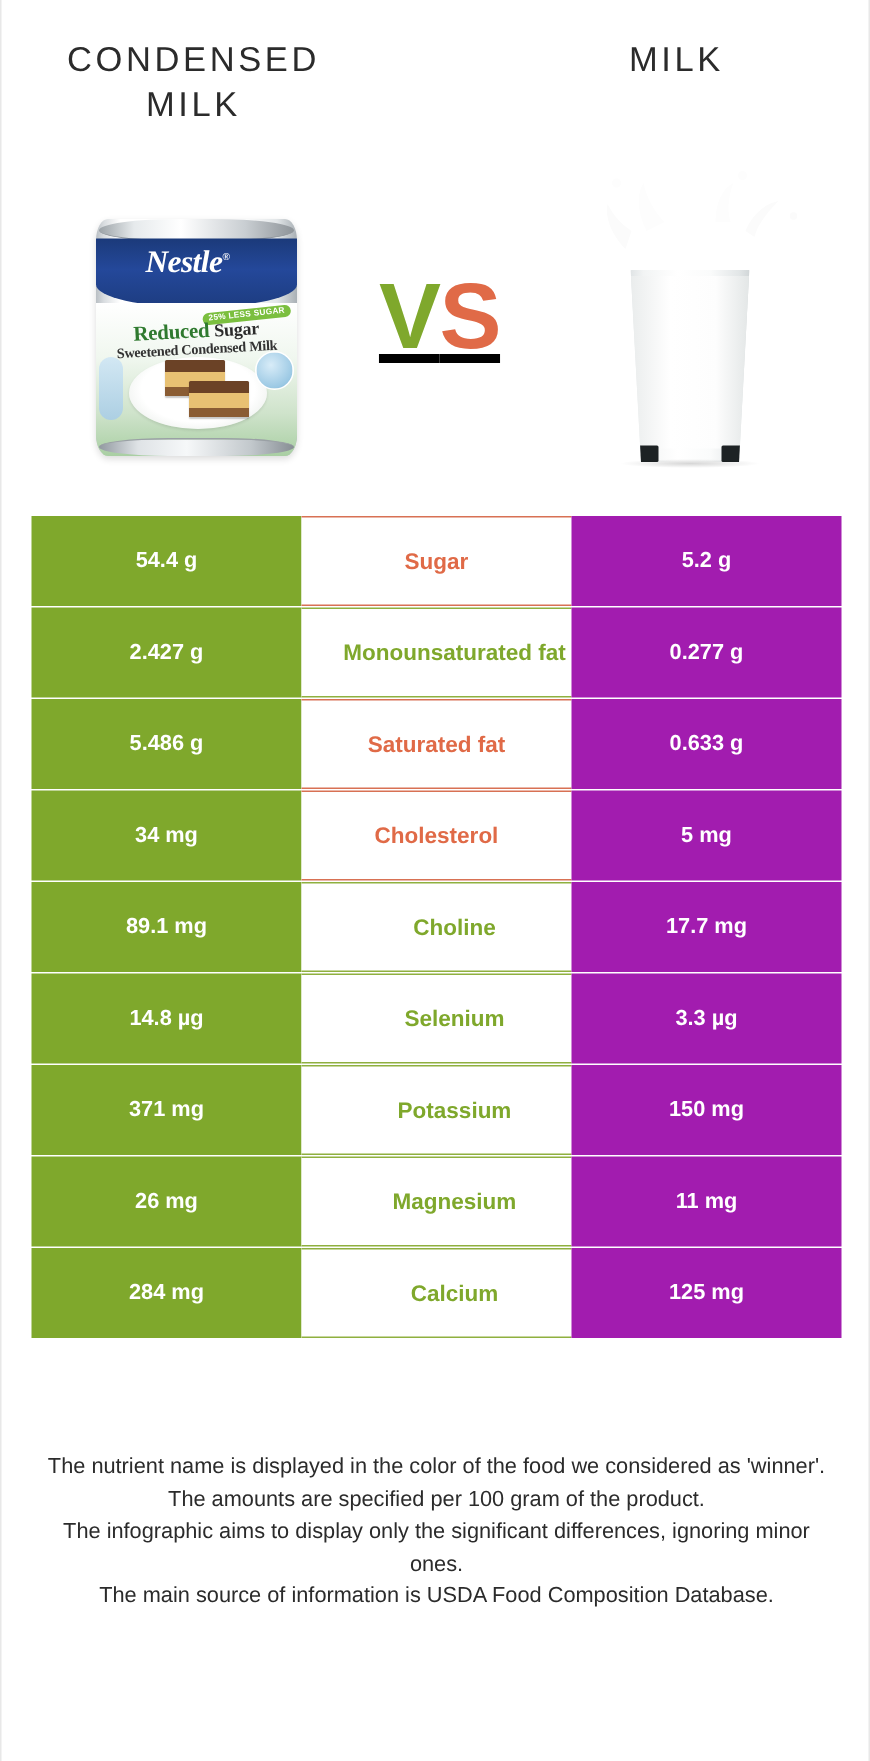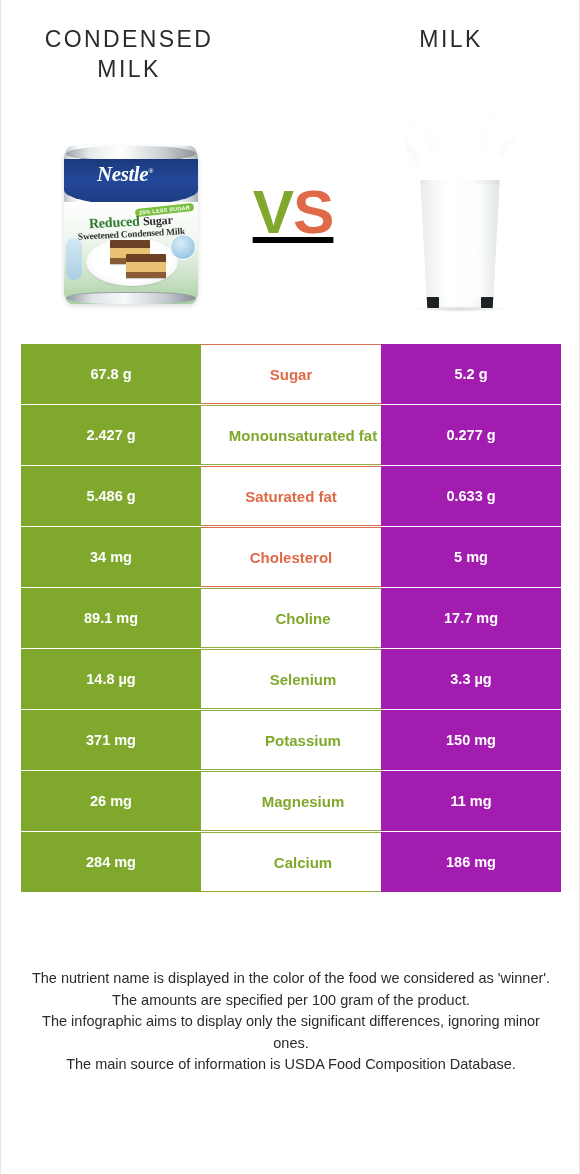--- a/index.html
+++ b/index.html
@@ -330,21 +330,21 @@
       <div class="glass-milk"></div>
       <div class="glass-foot-l"></div>
       <div class="glass-foot-r"></div>
     </div>
     <div class="glass-shadow"></div>
   </div>
 </div>
 
 <div class="table" id="comparison-table">
     <div class="row">
-      <div class="cell cell-left">67.8 g</div>
+      <div class="cell cell-left">54.4 g</div>
       <div class="cell cell-mid win-right">Sugar</div>
       <div class="cell cell-right">5.2 g</div>
     </div>
     <div class="row">
       <div class="cell cell-left">2.427 g</div>
       <div class="cell cell-mid win-left">Monounsaturated fat</div>
       <div class="cell cell-right">0.277 g</div>
     </div>
     <div class="row">
       <div class="cell cell-left">5.486 g</div>
@@ -372,21 +372,21 @@
       <div class="cell cell-right">150 mg</div>
     </div>
     <div class="row">
       <div class="cell cell-left">26 mg</div>
       <div class="cell cell-mid win-left">Magnesium</div>
       <div class="cell cell-right">11 mg</div>
     </div>
     <div class="row">
       <div class="cell cell-left">284 mg</div>
       <div class="cell cell-mid win-left">Calcium</div>
-      <div class="cell cell-right">186 mg</div>
+      <div class="cell cell-right">125 mg</div>
     </div>
   </div>
 
 <div class="footer" id="footer-notes">
     <div>The nutrient name is displayed in the color of the food we considered as 'winner'.</div>
     <div>The amounts are specified per 100 gram of the product.</div>
     <div>The infographic aims to display only the significant differences, ignoring minor ones.</div>
     <div>The main source of information is USDA Food Composition Database.</div>
   </div>
 

